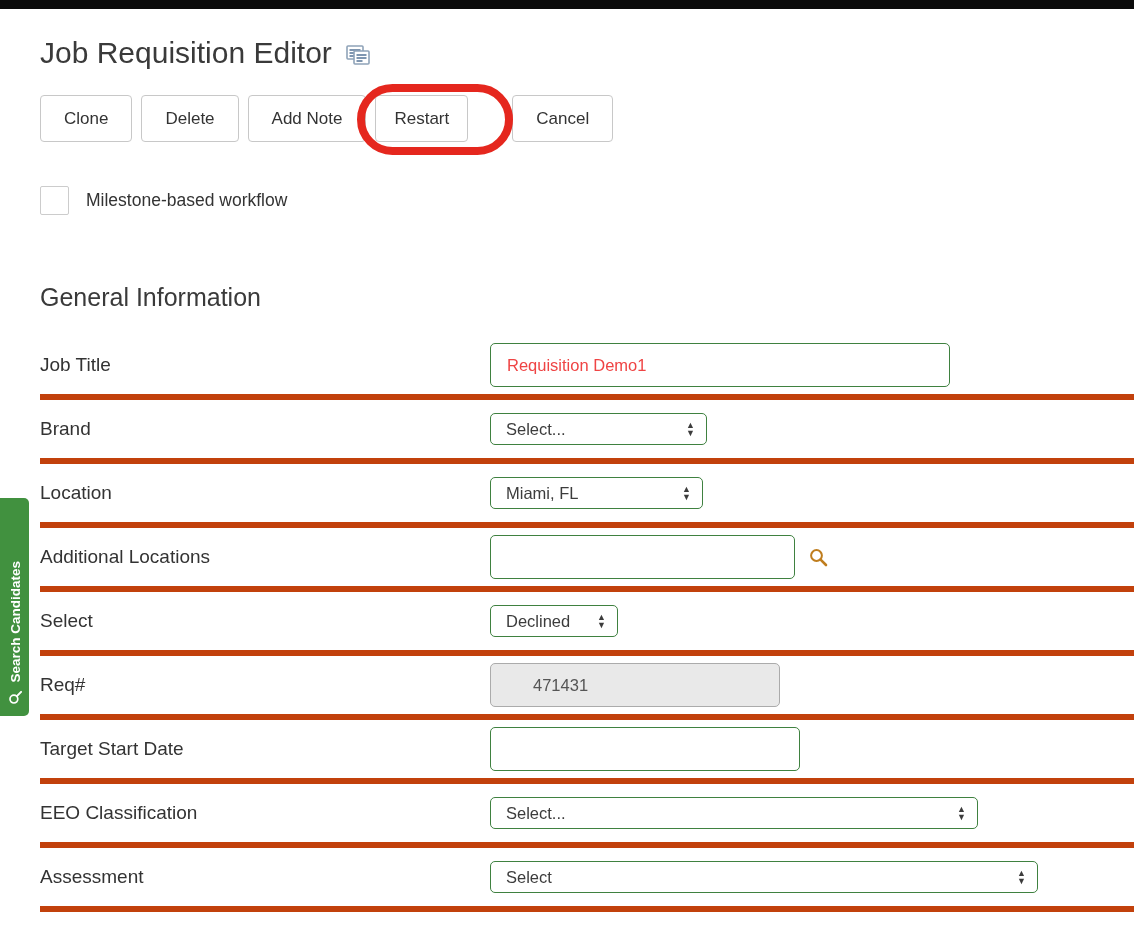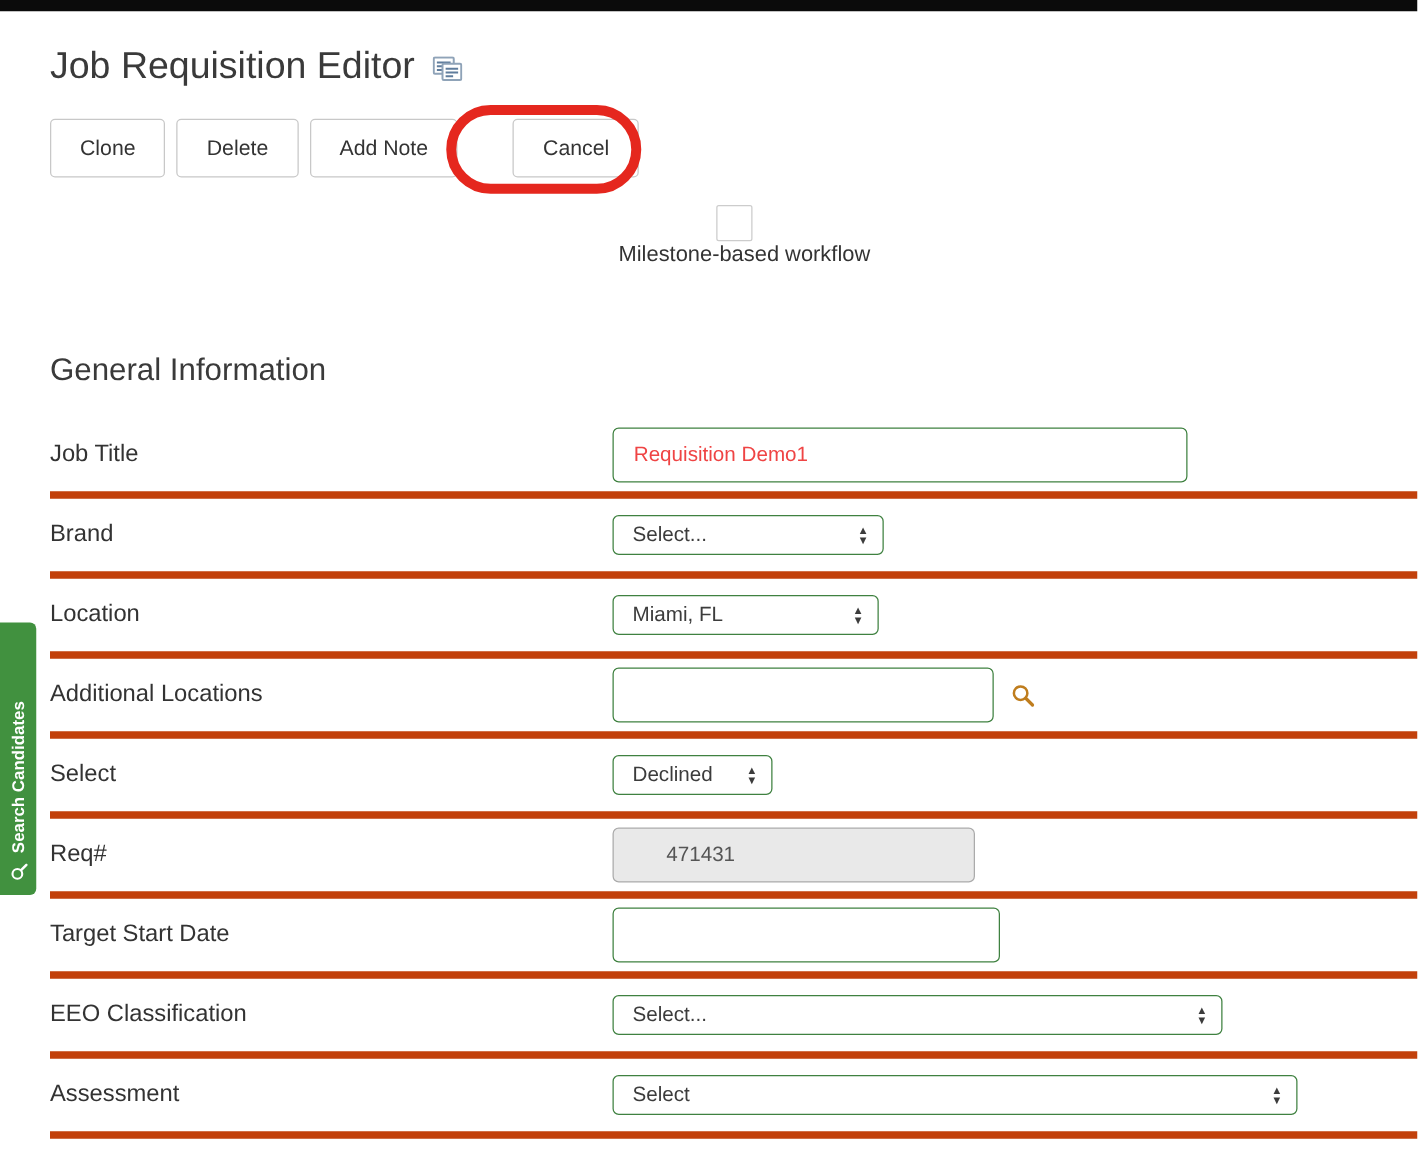--- a/index.html
+++ b/index.html
@@ -45,21 +45,21 @@
   .annotation-circle {
     position: absolute;
     left: 357px; top: 84px;
     width: 156px; height: 71px;
     border: 8px solid #e5271e;
     border-radius: 36px;
     pointer-events: none;
     z-index: 50;
   }
 
-  .checkbox-row { margin-top: 22px; display: flex; align-items: center; flex-direction: column; }
+  .checkbox-row { margin-top: 44px; display: flex; align-items: center; }
   .checkbox {
     width: 29px; height: 29px;
     border: 1px solid #cccccc;
     border-radius: 2px;
     background: #fff;
     cursor: pointer;
   }
   .checkbox-label { margin-left: 17px; font-size: 17.5px; color: #333; }
 
   h2.section-title {
@@ -175,20 +175,21 @@
         <line x1="10.5" y1="13" x2="20.5" y2="13" stroke="#5f7c9c" stroke-width="1.6"></line>
         <line x1="10.5" y1="16" x2="16.5" y2="16" stroke="#5f7c9c" stroke-width="1.6"></line>
       </svg>
     </span>
   </h1>
 
   <div class="toolbar">
     <button class="btn">Clone</button>
     <button class="btn">Delete</button>
     <button class="btn">Add Note</button>
+    <button class="btn btn-restart">Restart</button>
     <button class="btn btn-cancel">Cancel</button>
   </div>
 
   <div class="checkbox-row">
     <div class="checkbox"></div>
     <div class="checkbox-label">Milestone-based workflow</div>
   </div>
 
   <h2 class="section-title">General Information</h2>
 

